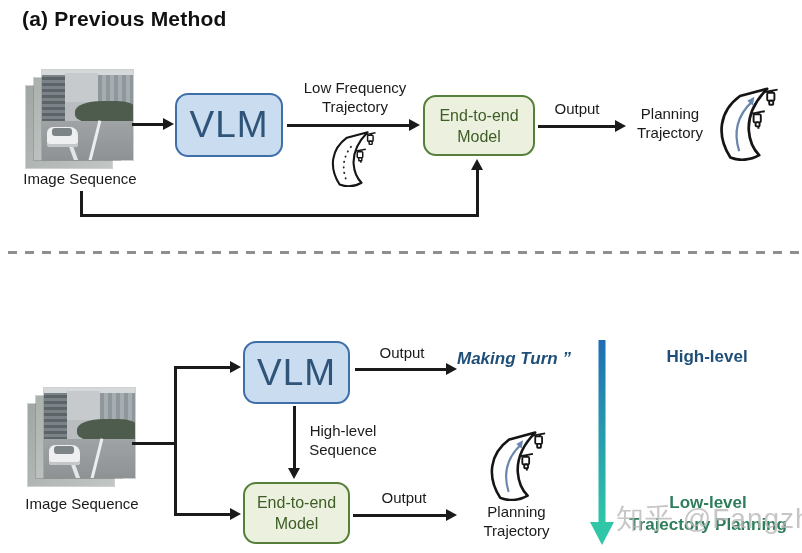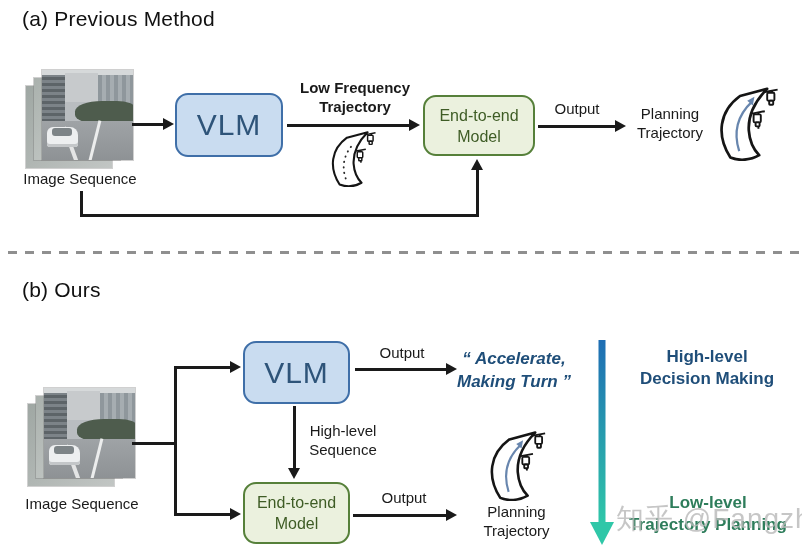--- a/index.html
+++ b/index.html
@@ -1,25 +1,25 @@
 <!DOCTYPE html>
 <html><head>
 <meta charset="utf-8">
 <style>
   html,body{margin:0;padding:0;background:#ffffff;}
   #canvas{
     position:relative;width:802px;height:553px;background:#ffffff;
     font-family:"Liberation Sans", sans-serif;color:#1a1a1a;overflow:hidden;
   }
   .abs{position:absolute;}
-  .sec-title{font-size:21px;font-weight:normal;color:#111;letter-spacing:.2px;}
+  .sec-title{font-size:21px;font-weight:bold;color:#111;letter-spacing:.2px;}
   .lbl{font-size:15px;color:#1a1a1a;text-align:center;line-height:19px;}
   
   .node{border-radius:13px;display:flex;flex-direction:column;align-items:center;justify-content:center;box-sizing:border-box;}
-  .vlm-box{background:#C9DCF0;border:2.5px solid #3F6FA8;color:#2E5479;font-size:30px;letter-spacing:1px;}
+  .vlm-box{background:#C9DCF0;border:2.5px solid #3F6FA8;color:#2E5479;font-size:37px;letter-spacing:1px;}
   .e2e-box{background:#EBF1DE;border:2.5px solid #56803A;color:#3E5C25;font-size:16px;line-height:21px;text-align:center;}
   
   .line-h{background:#1a1a1a;height:2.5px;}
   .line-v{background:#1a1a1a;width:2.5px;}
   .harrow{height:13px;}
   .harrow::before{content:"";position:absolute;left:0;right:9px;top:5.25px;height:2.5px;background:#1a1a1a;}
   .harrow::after{content:"";position:absolute;right:0;top:0;width:0;height:0;
     border-left:11px solid #1a1a1a;border-top:6.5px solid transparent;border-bottom:6.5px solid transparent;}
   .varrow-down{width:13px;}
   .varrow-down::before{content:"";position:absolute;top:0;bottom:9px;left:5.25px;width:2.5px;background:#1a1a1a;}
@@ -95,21 +95,21 @@
   </div>
   <div class="abs lbl" style="left:18px;top:169px;width:124px;">Image Sequence</div>
 
   <div class="abs harrow" style="left:132px;top:118px;width:42px;"></div>
 
   <div class="abs node vlm-box" style="left:175px;top:93px;width:108px;height:64px;">
     <span>VLM</span>
   </div>
 
   <div class="abs harrow" style="left:287px;top:119px;width:133px;"></div>
-  <div class="abs lbl" style="left:294px;top:78px;width:122px;font-weight:bold;">
+  <div class="abs lbl" style="left:294px;top:78px;width:122px;">
     <div>Low Frequency</div>
     <div>Trajectory</div>
   </div>
 
   <svg class="abs" style="left:322px;top:131px;" width="62" height="56" viewBox="0 0 100 92">
     <use href="#roadBase"></use>
     <path d="M38 78 C 31 58, 35 37, 52 20" fill="none" stroke="#2a2a2a" stroke-width="3" stroke-dasharray="0.6 8.5" stroke-linecap="round"></path>
   </svg>
 
   <div class="abs node e2e-box" style="left:423px;top:95px;width:112px;height:61px;">
@@ -129,21 +129,20 @@
     <path d="M39 80 C 32 58, 36 36, 55 18" fill="none" stroke="#6886AE" stroke-width="2.8"></path>
     <polygon points="58,12 49,17 56,23" fill="#6886AE"></polygon>
   </svg>
 
   <div class="abs line-v" style="left:80px;top:191px;height:25px;"></div>
   <div class="abs line-h" style="left:80px;top:214px;width:399px;"></div>
   <div class="abs varrow-up" style="left:471px;top:159px;height:57px;"></div>
 
   <div class="abs divider" style="left:8px;top:251px;width:794px;"></div>
 
-  <div class="abs sec-title" style="left:22px;top:278px;">(b) Ours</div>
 
   <div class="abs img-stack" style="left:28px;top:388px;">
     <div class="ph back1"></div>
     <div class="ph back2"></div>
     <div class="ph front">
       <div class="sky"></div>
         <div class="bld2"></div>
         <div class="bld1"></div>
         <div class="bld3"></div>
       <div class="trees"></div>
@@ -160,21 +159,20 @@
   <div class="abs harrow" style="left:175px;top:361px;width:66px;"></div>
   <div class="abs harrow" style="left:175px;top:508px;width:66px;"></div>
 
   <div class="abs node vlm-box" style="left:243px;top:341px;width:107px;height:63px;">
     <span>VLM</span>
   </div>
 
   <div class="abs harrow" style="left:355px;top:363px;width:102px;"></div>
   <div class="abs lbl" style="left:370px;top:343px;width:64px;">Output</div>
   <div class="abs quote" style="left:455px;top:347px;width:118px;">
-    <div>“ Accelerate,</div>
     <div>Making Turn ”</div>
   </div>
 
   <div class="abs varrow-down" style="left:288px;top:406px;height:73px;"></div>
   <div class="abs lbl" style="left:303px;top:421px;width:80px;">
     <div>High-level</div>
     <div>Sequence</div>
   </div>
 
   <div class="abs node e2e-box" style="left:243px;top:482px;width:107px;height:62px;">
@@ -201,21 +199,20 @@
         <stop offset="0" stop-color="#1E6DB4"></stop>
         <stop offset="1" stop-color="#2FC7A8"></stop>
       </linearGradient>
     </defs>
     <rect x="9.5" y="2" width="7" height="184" fill="url(#gradArrow)"></rect>
     <polygon points="1,184 25,184 13,207" fill="#2FC7A8"></polygon>
   </svg>
 
   <div class="abs axis-blue" style="left:614px;top:346px;width:186px;">
     <div>High-level</div>
-    <div>Decision Making</div>
   </div>
   <div class="abs axis-green" style="left:610px;top:492px;width:196px;">
     <div>Low-level</div>
     <div>Trajectory Planning</div>
   </div>
 
   <div class="abs watermark" style="left:616px;top:500px;">知乎 @Fangzh</div>
 
 </div>
 

